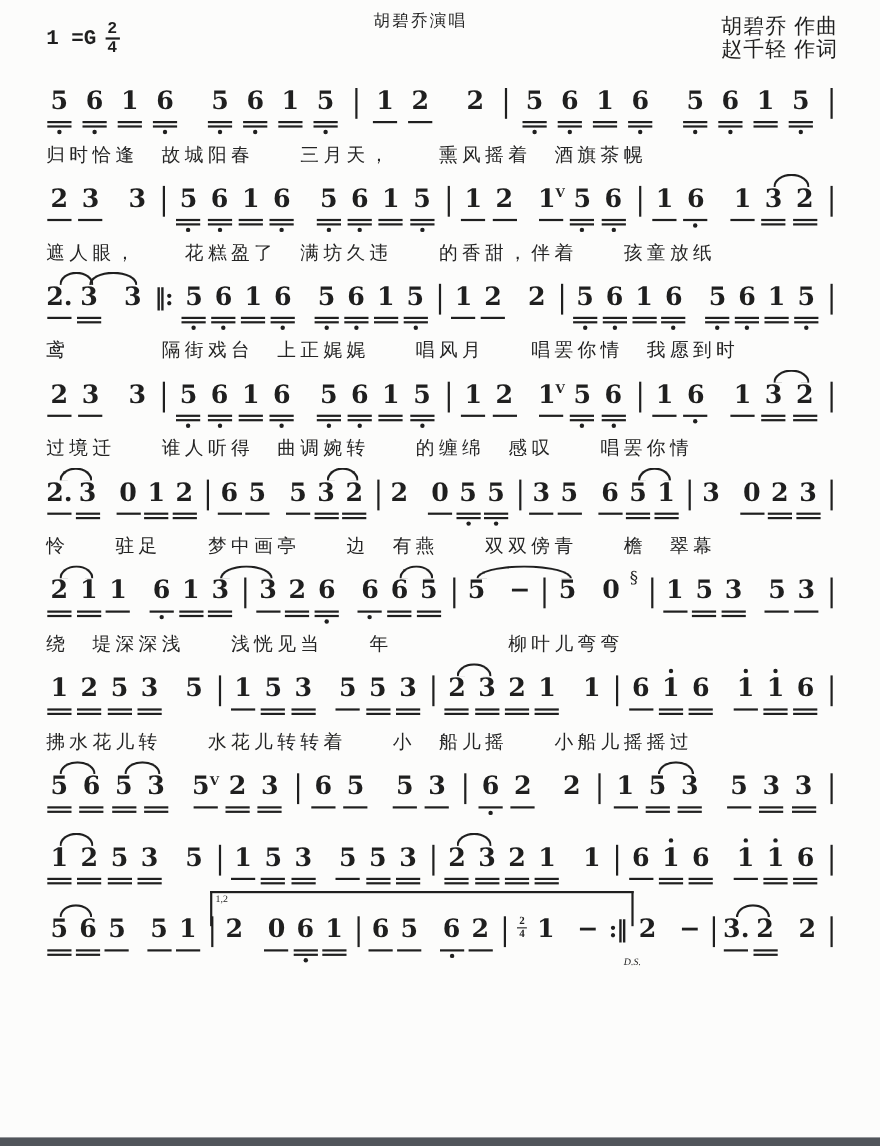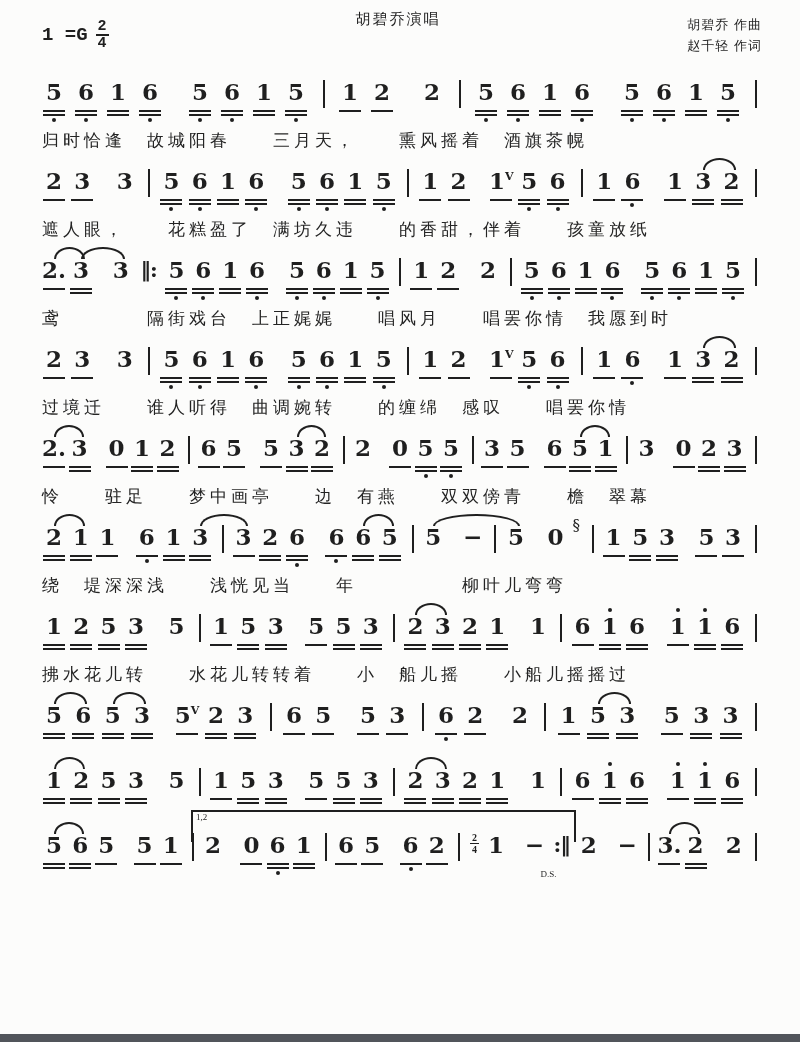--- a/index.html
+++ b/index.html
@@ -16,21 +16,21 @@
   }
   .hdr{display:flex;justify-content:space-between;align-items:flex-start;height:58px;}
   .keysig{
     font-family:Liberation Mono, monospace;font-weight:700;
     font-size:19px;display:flex;align-items:center;gap:8px;margin-top:10px;
   }
   .frac{display:inline-flex;flex-direction:column;align-items:center;
         font-size:15px;line-height:13px;font-weight:700;}
   .frac .fbar{width:13px;height:2px;background:var(--ink);margin:1px 0;}
   .performer{font-size:15px;letter-spacing:2px;}
-  .credits{font-size:13px;text-align:right;line-height:21px;margin-top:4px;letter-spacing:1px;}
+  .credits{font-size:19px;text-align:right;line-height:21px;margin-top:4px;letter-spacing:1px;}
   .score{margin-top:4px;}
   .line{position:relative;margin-bottom:8px;}
   .noterow{display:flex;justify-content:space-between;align-items:flex-start;
            position:relative;height:57px;}
   .tk{position:relative;width:24px;height:57px;flex:0 0 auto;}
   .tk.sp{width:10px;}
   .tk.bar{width:14px;}
   .tk.rep{width:26px;}
   .tk.tsig{width:15px;}
   .tk.seg{width:12px;}
@@ -40,22 +40,22 @@
     font-weight:700;font-size:23px;line-height:27px;white-space:nowrap;
   }
   .num sup.v{font-size:11px;line-height:10px;vertical-align:super;font-weight:700;}
   .ul{position:absolute;left:1px;right:1px;height:2px;background:var(--ink);top:38px;}
   .ul.l2{top:42px;}
   .dot{position:absolute;left:50%;transform:translateX(-50%);
        width:4px;height:4px;border-radius:50%;background:var(--ink);}
   .dot.hi{top:2px;}
   .vline{position:absolute;left:50%;top:8px;width:2px;height:28px;background:var(--ink);}
   .rep .num{font-size:21px;letter-spacing:-1px;}
-  .sub{position:absolute;top:44px;left:-8px;right:-8px;text-align:left;
-       font-family:"Liberation Serif",serif;font-size:9px;}
+  .sub{position:absolute;top:44px;left:-8px;right:-8px;text-align:right;
+       font-family:"Liberation Serif",serif;font-style:italic;font-size:9px;}
   .seg .num{top:-5px;font-size:15px;font-weight:400;}
   .tsg{position:absolute;top:8px;left:0;right:0;text-align:center;
        font-family:"Liberation Serif",serif;font-weight:700;
        font-size:10px;line-height:9px;}
   .tsg .tbar{width:9px;height:1px;background:var(--ink);margin:1px auto;}
   .arc{position:absolute;height:10px;top:-3px;
        border:2px solid var(--ink);border-bottom:none;
        border-radius:100% 100% 0 0 / 200% 200% 0 0;}
   .volta{position:absolute;top:-15px;height:30px;pointer-events:none;
          border-top:2px solid var(--ink);border-left:2px solid var(--ink);

